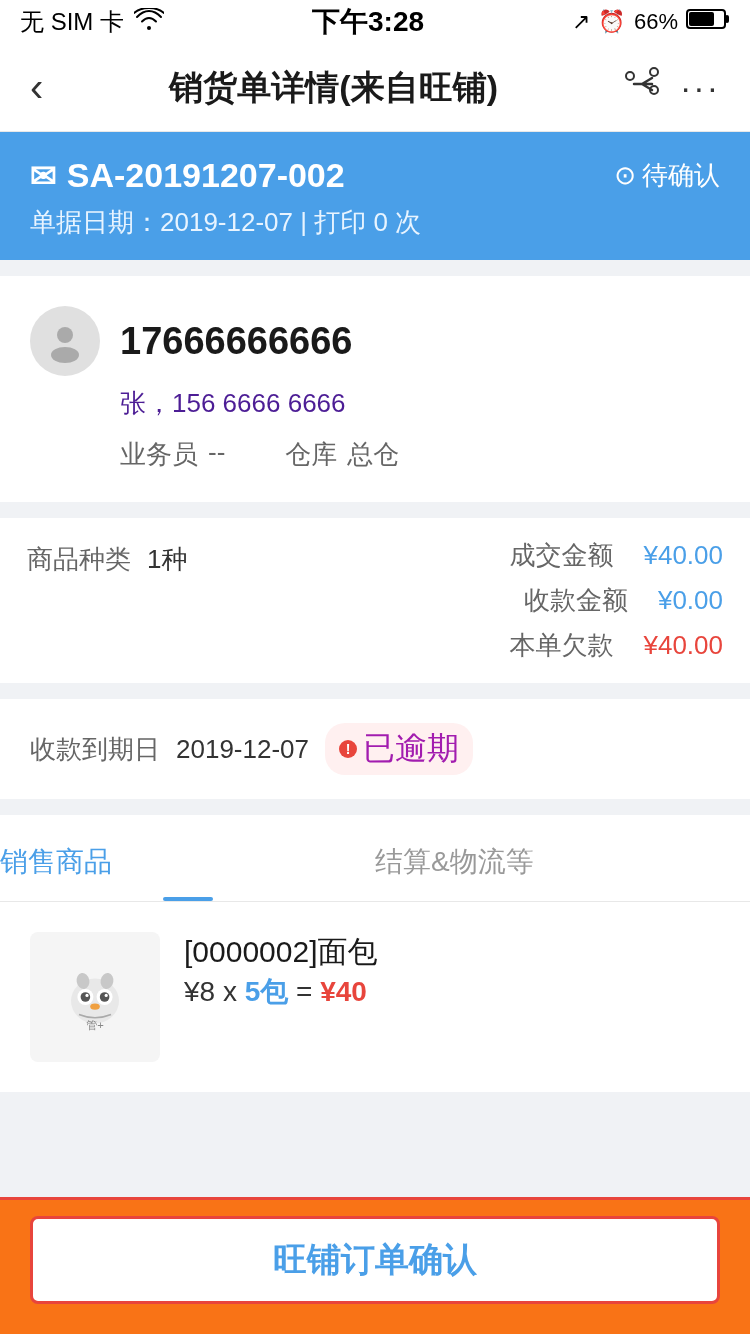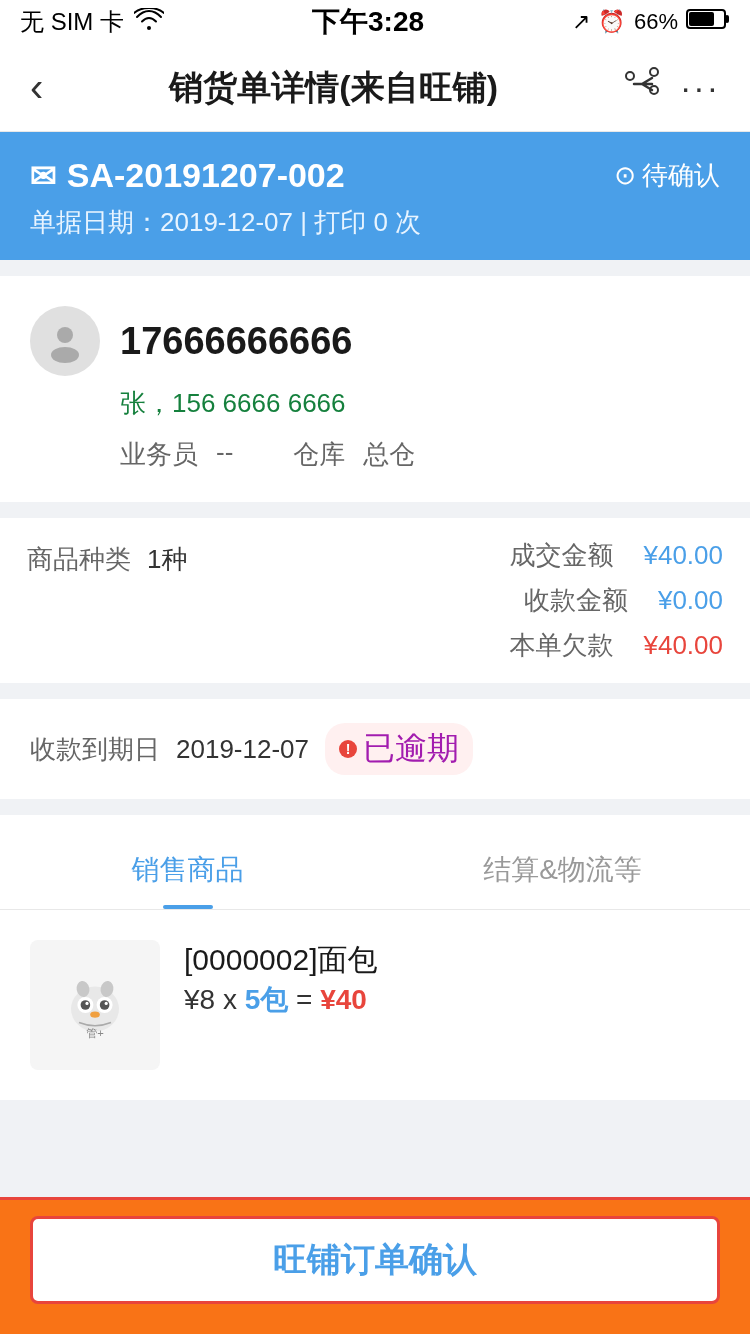--- a/index.html
+++ b/index.html
@@ -116,35 +116,35 @@
       color: #888;
       flex-shrink: 0;
     }
     .customer-phone {
       font-size: 38px;
       font-weight: 600;
       color: #1a1a1a;
     }
     .customer-name {
       font-size: 26px;
-      color: #15803d;
+      color: #4c1d95;
       padding-left: 90px;
     }
     .customer-meta {
       display: flex;
       align-items: center;
       padding-left: 90px;
       gap: 60px;
       margin-top: 6px;
     }
     .meta-item {
       font-size: 26px;
       color: #666;
       display: flex;
-      gap: 18px;
+      gap: 10px;
     }
     .meta-label { color: #666; }
     .meta-value { color: #666; }
 
     
     .summary-section {
       display: flex;
       align-items: flex-start;
       padding: 20px 27px;
       background: #fff;
@@ -213,22 +213,22 @@
     .tabs-section {
       background: #fff;
       margin-top: 16px;
     }
     .tabs-header {
       display: flex;
       border-bottom: 1px solid #e8e8e8;
     }
     .tab {
       flex: 1;
-      text-align: center;
-      padding: 36px 0 20px;
+      text-align: left;
+      padding: 28px 0 20px;
       font-size: 28px;
       color: #999;
       cursor: pointer;
       position: relative;
     }
     .tab.active {
       color: #4a9fe8;
     }
     .tab.active::after {
       content: '';

